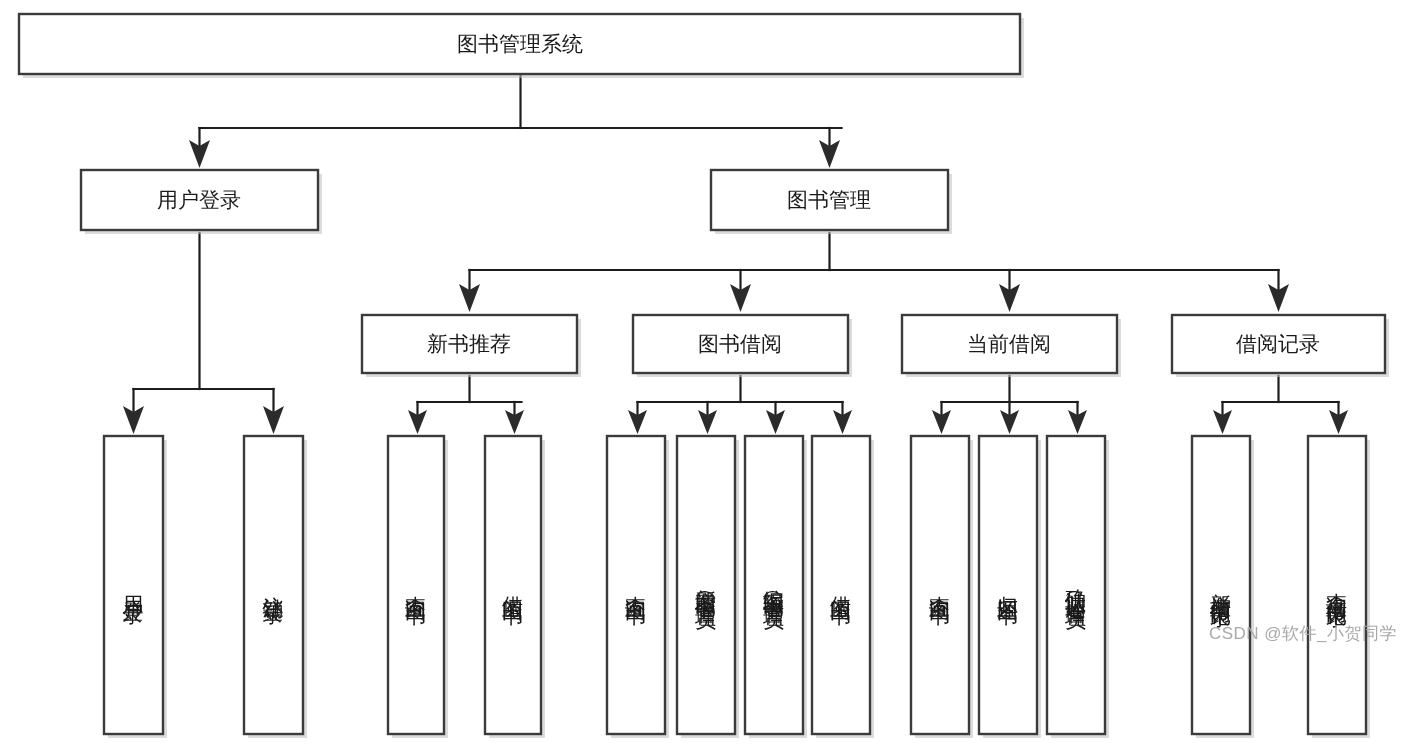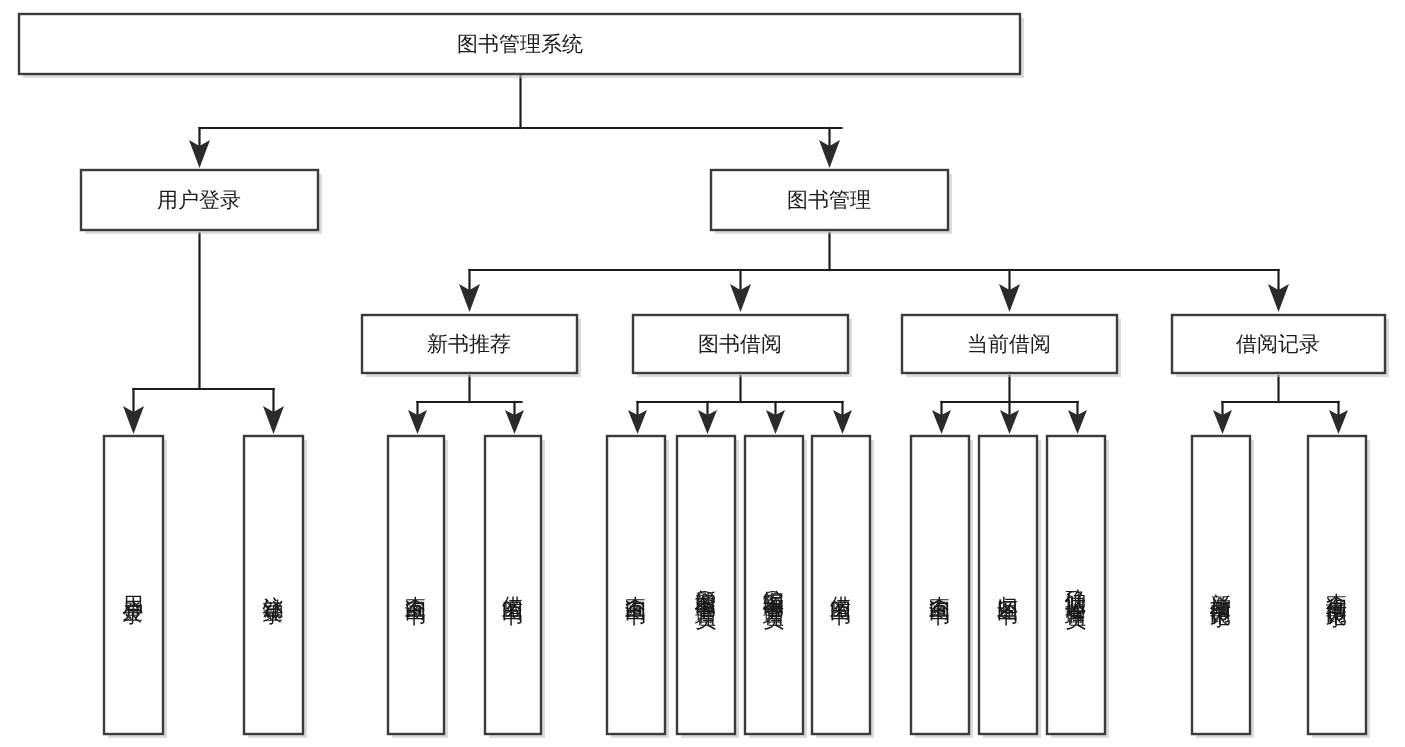--- a/index.html
+++ b/index.html
@@ -251,14 +251,15 @@
   <div class="leaf-label-wrap" style="left:607px;  top:436px; width:58px; height:298px;">查询图书</div>
   <div class="leaf-label-wrap" style="left:677px;  top:436px; width:58px; height:298px;">新增图书（管理员）</div>
   <div class="leaf-label-wrap" style="left:745px;  top:436px; width:58px; height:298px;">编辑图书（管理员）</div>
   <div class="leaf-label-wrap" style="left:812px;  top:436px; width:58px; height:298px;">借阅图书</div>
   <div class="leaf-label-wrap" style="left:911px;  top:436px; width:58px; height:298px;">查询图书</div>
   <div class="leaf-label-wrap" style="left:979px;  top:436px; width:58px; height:298px;">归还图书</div>
   <div class="leaf-label-wrap" style="left:1047px; top:436px; width:58px; height:298px;">确认归还（管理员）</div>
   <div class="leaf-label-wrap" style="left:1192px; top:436px; width:58px; height:298px;">新增借阅记录</div>
   <div class="leaf-label-wrap" style="left:1308px; top:436px; width:58px; height:298px;">查询借阅记录</div>
 
+  <div class="watermark">CSDN @软件_小贺同学</div>
 
 </div>
 
 </body></html>

